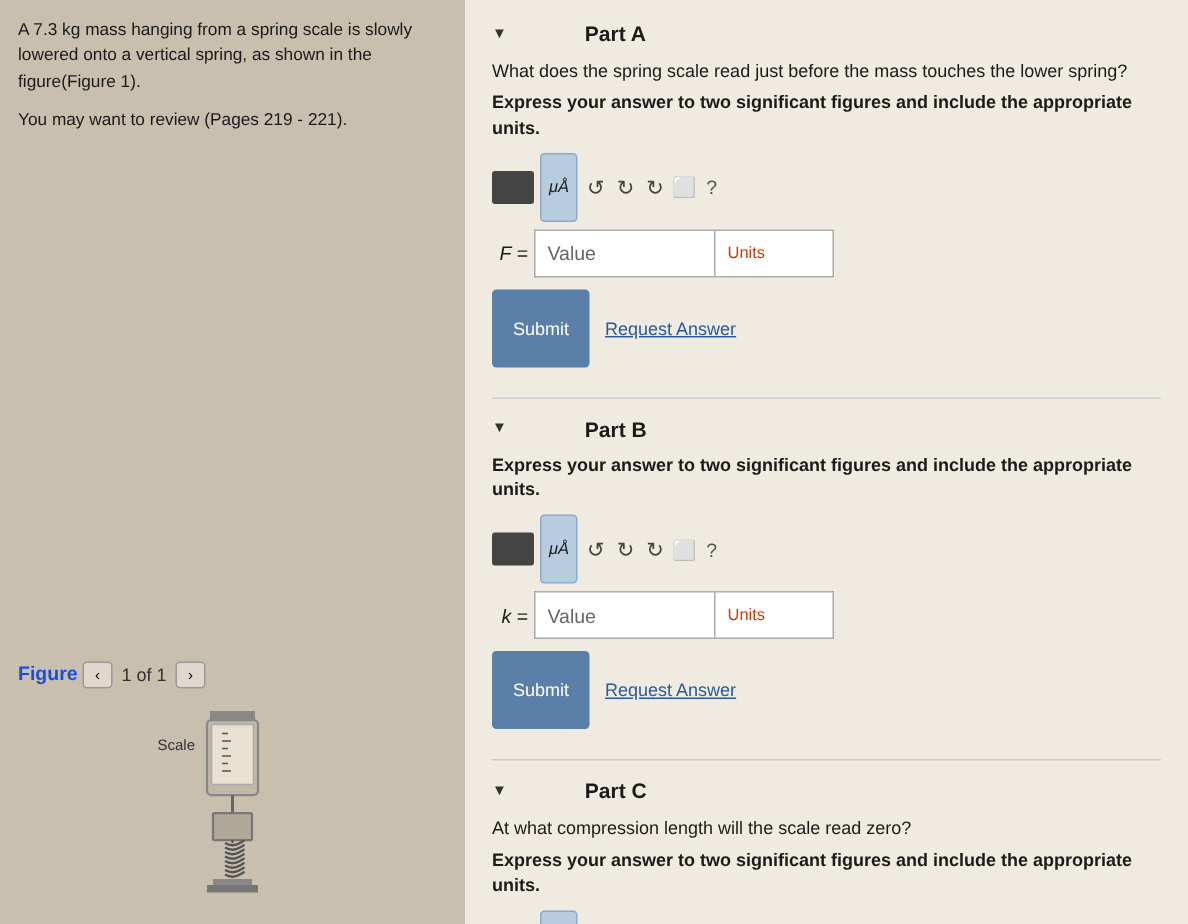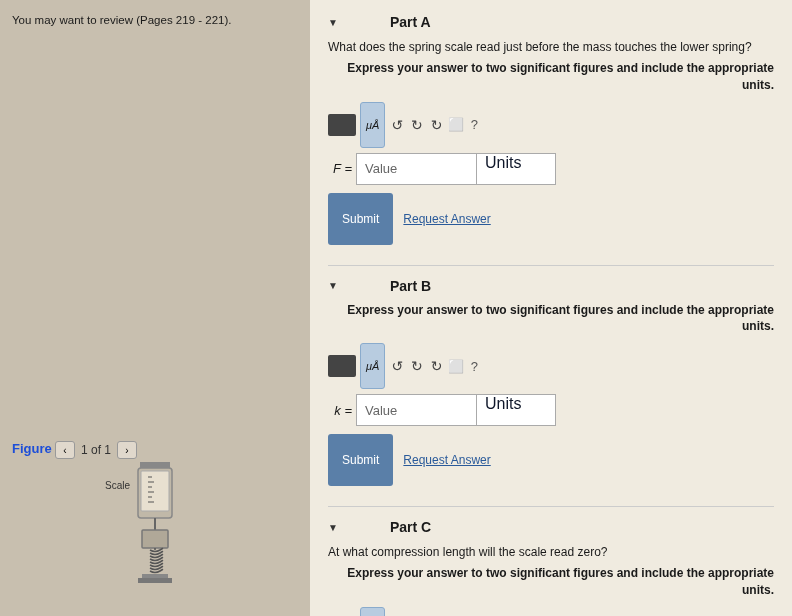--- a/index.html
+++ b/index.html
@@ -55,21 +55,21 @@
       width: 20px;
       height: 18px;
       cursor: pointer;
       font-size: 10px;
       display: flex;
       align-items: center;
       justify-content: center;
     }
     .figure-image {
       position: absolute;
-      bottom: 14px;
+      bottom: 2px;
       left: 50%;
       transform: translateX(-50%);
       width: 110px;
       height: 140px;
       display: flex;
       flex-direction: column;
       align-items: center;
     }
     .scale-label {
       font-size: 10px;
@@ -113,21 +113,20 @@
       color: #1a1a1a;
       margin-bottom: 4px;
       line-height: 1.5;
     }
     .part-instruction {
       font-size: 12px;
       font-weight: bold;
       color: #1a1a1a;
       margin-bottom: 8px;
       line-height: 1.4;
-      text-align: right;
     }
 
     
     .toolbar {
       display: flex;
       align-items: center;
       gap: 4px;
       margin-bottom: 5px;
     }
     .toolbar-icon {
@@ -214,23 +213,24 @@
       font-size: 13px;
       color: #666;
       border-right: none;
     }
     .answer-units {
       border: 1px solid #aaa;
       background: white;
       height: 32px;
       width: 80px;
       display: flex;
+      align-items: center;
       padding-left: 8px;
-      font-size: 16px;
-      color: #0f172a;
+      font-size: 11px;
+      color: #c2410c;
     }
 
     
     .action-row {
       display: flex;
       align-items: center;
       gap: 10px;
     }
     .submit-btn {
       background: #5a7fa8;
@@ -254,20 +254,21 @@
     .part-divider {
       border: none;
       border-top: 1px solid #ccc;
       margin: 4px 0 12px 0;
     }
   </style>
 </head>
 <body>
 
 <div class="left-panel">
+  <p class="problem-text">A 7.3 kg mass hanging from a spring scale is slowly lowered onto a vertical spring, as shown in the figure(Figure 1).</p>
   <p class="problem-text">You may want to review (Pages 219 - 221).</p>
 
   <div class="figure-label">Figure</div>
   <div class="figure-nav">
     <button>‹</button>
     <span>1 of 1</span>
     <button>›</button>
   </div>
 
   <div class="figure-image">

